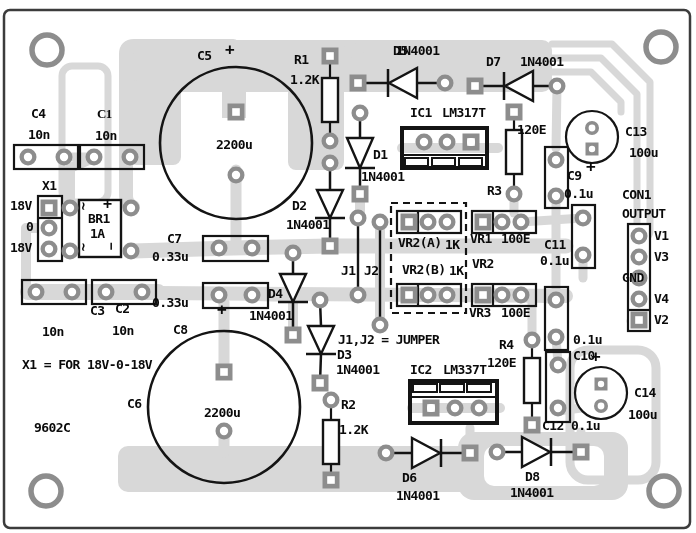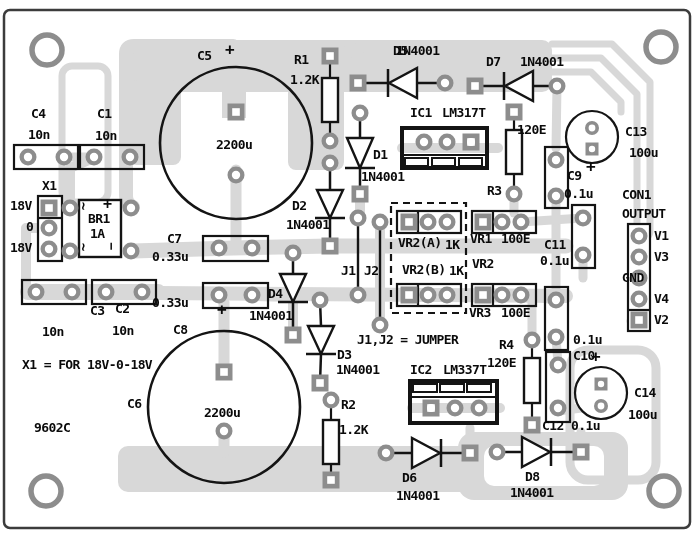--- a/index.html
+++ b/index.html
@@ -303,21 +303,21 @@
           <use href="#mh" x="661" y="47"></use>
       <use href="#mh" x="46" y="491"></use>
           <use href="#mh" x="664" y="491"></use>
     </g>
   </g>
 </svg>
 
 <div id="labels">
       <div class="lbl" style="left: 31px; top: 107px;">C4</div>
       <div class="lbl" style="left: 28px; top: 128px;">10n</div>
-      <div class="lbl" style="left: 97px; top: 107px;">C1</div>
+      <div class="lbl" style="left: 97px; top: 107px; font-family: Liberation Serif, serif;">C1</div>
       <div class="lbl" style="left: 95px; top: 129px;">10n</div>
       <div class="lbl" style="left: 42px; top: 179px;">X1</div>
       <div class="lbl" style="left: 10px; top: 199px;">18V</div>
       <div class="lbl" style="left: 26px; top: 220px;">0</div>
       <div class="lbl" style="left: 10px; top: 241px;">18V</div>
       <div class="lbl" style="left: 80px; top: 199px; font-size: 14px; transform: rotate(90deg);">~</div>
       <div class="lbl" style="left: 103px; top: 197px; font-size: 15px;">+</div>
       <div class="lbl" style="left: 88px; top: 212px;">BR1</div>
       <div class="lbl" style="left: 90px; top: 227px;">1A</div>
       <div class="lbl" style="left: 80px; top: 240px; font-size: 14px; transform: rotate(90deg);">~</div>
@@ -370,21 +370,21 @@
       <div class="lbl" style="left: 501px; top: 232px;">100E</div>
       <div class="lbl" style="left: 472px; top: 257px;">VR2</div>
       <div class="lbl" style="left: 402px; top: 263px;">VR2(B)</div>
       <div class="lbl" style="left: 449px; top: 264px;">1K</div>
       <div class="lbl" style="left: 469px; top: 306px;">VR3</div>
       <div class="lbl" style="left: 501px; top: 306px;">100E</div>
       <div class="lbl" style="left: 544px; top: 238px;">C11</div>
       <div class="lbl" style="left: 540px; top: 254px;">0.1u</div>
       <div class="lbl" style="left: 341px; top: 264px;">J1</div>
       <div class="lbl" style="left: 364px; top: 264px;">J2</div>
-      <div class="lbl" style="left: 357px; top: 333px;">J1,J2 = JUMPER</div>
+      <div class="lbl" style="left: 338px; top: 333px;">J1,J2 = JUMPER</div>
       <div class="lbl" style="left: 268px; top: 287px;">D4</div>
       <div class="lbl" style="left: 249px; top: 309px;">1N4001</div>
       <div class="lbl" style="left: 337px; top: 348px;">D3</div>
       <div class="lbl" style="left: 336px; top: 363px;">1N4001</div>
       <div class="lbl" style="left: 341px; top: 398px;">R2</div>
       <div class="lbl" style="left: 339px; top: 423px;">1.2K</div>
       <div class="lbl" style="left: 573px; top: 313px; margin-top: 36px;">C10</div>
       <div class="lbl" style="left: 573px; top: 333px;">0.1u</div>
       <div class="lbl" style="left: 499px; top: 338px;">R4</div>
       <div class="lbl" style="left: 487px; top: 356px;">120E</div>

